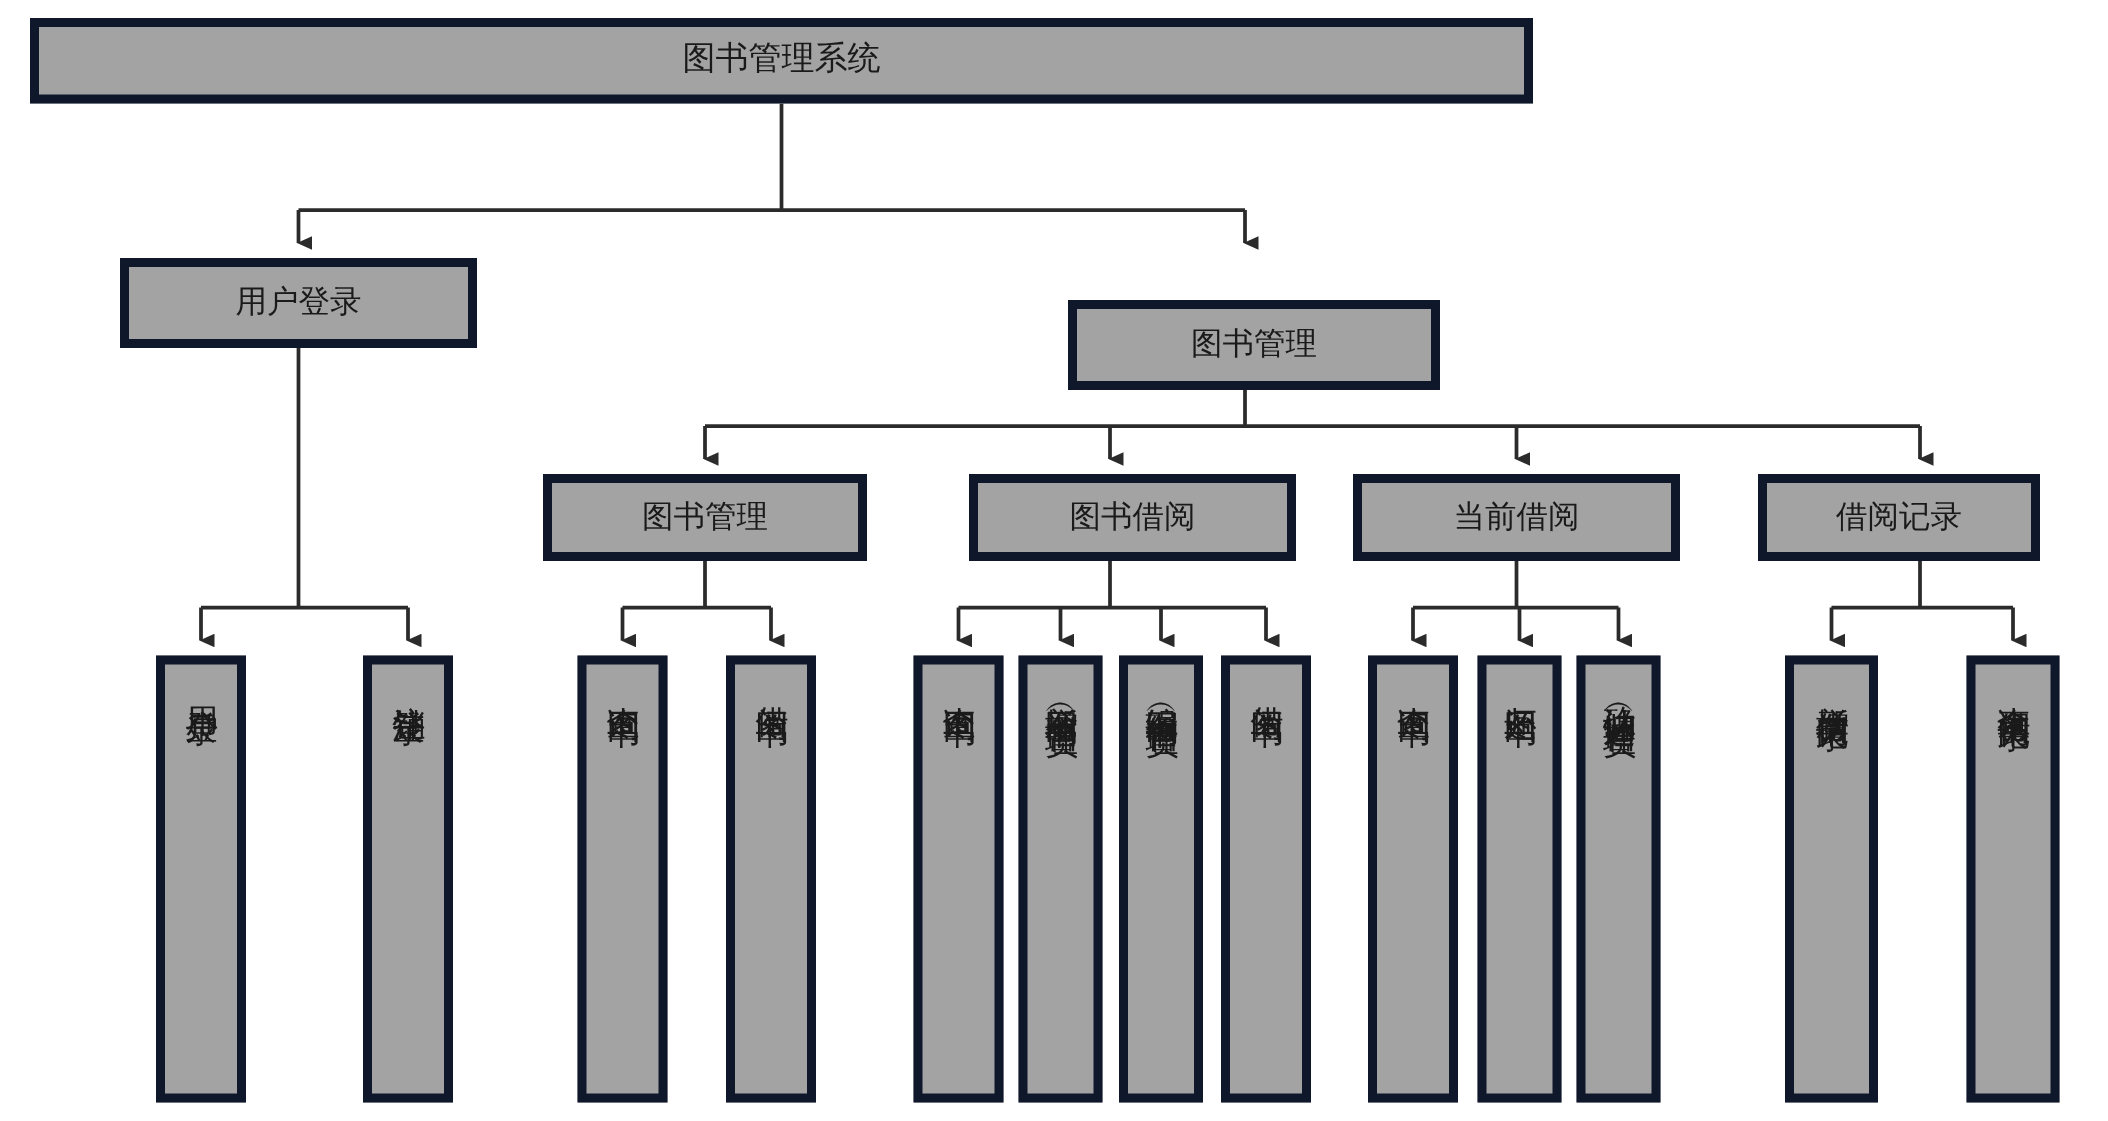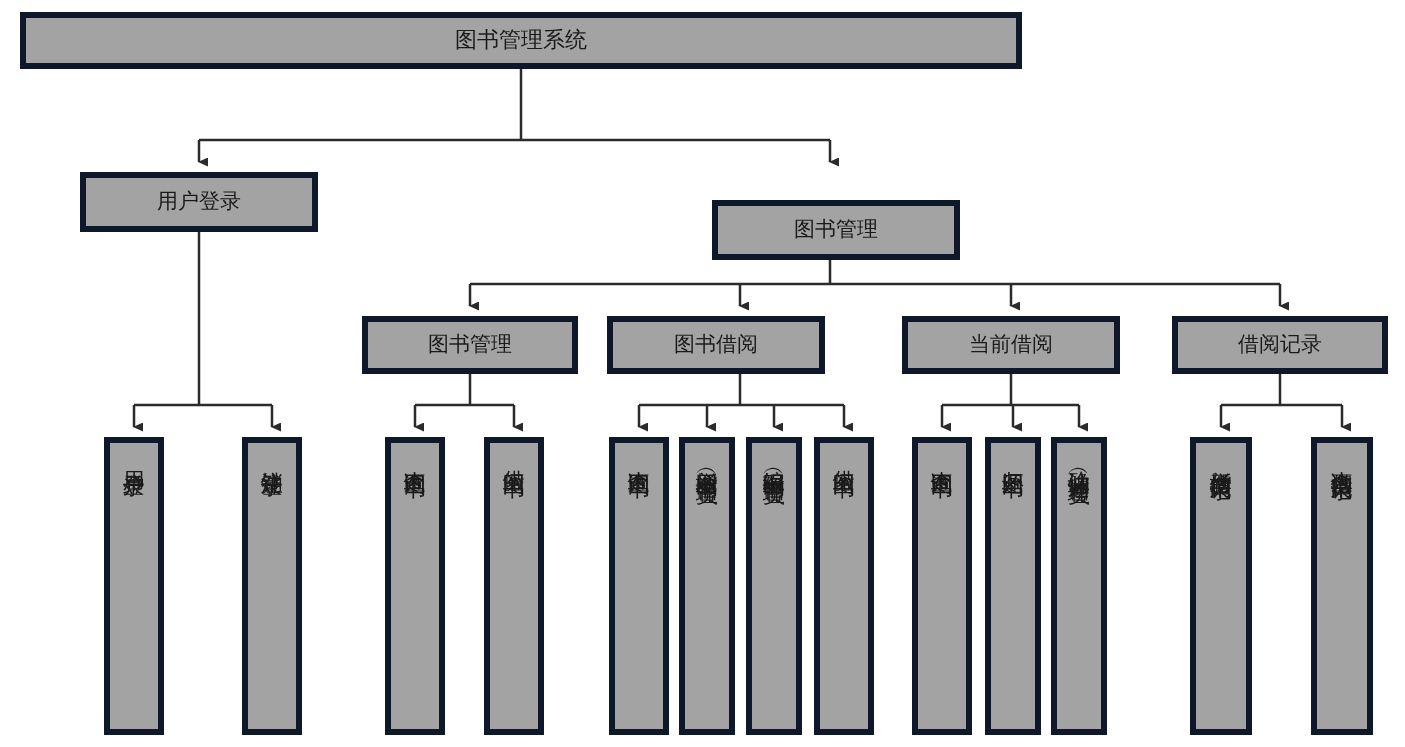--- a/index.html
+++ b/index.html
@@ -125,27 +125,27 @@
       </div>
       <div class="node horizontal level-1" style="left: 80px; top: 172px; width: 238px; height: 60px;">
         <span class="node-label">用户登录</span>
       </div>
       <div class="node horizontal level-1" style="left: 712px; top: 172px; width: 248px; height: 60px; margin-top: 28px;">
         <span class="node-label">图书管理</span>
       </div>
       <div class="node horizontal level-2" style="left: 362px; top: 316px; width: 216px; height: 58px;">
         <span class="node-label">图书管理</span>
       </div>
-      <div class="node horizontal level-2" style="left: 607px; top: 316px; width: 218px; height: 58px;">
+      <div class="node horizontal level-2" style="left: 646px; top: 316px; width: 218px; height: 58px;">
         <span class="node-label">图书借阅</span>
       </div>
       <div class="node horizontal level-2" style="left: 902px; top: 316px; width: 218px; height: 58px;">
         <span class="node-label">当前借阅</span>
       </div>
-      <div class="node horizontal level-2" style="left: 1172px; top: 316px; width: 216px; height: 58px;">
+      <div class="node horizontal level-2" style="left: 1172px; top: 316px; width: 188px; height: 58px;">
         <span class="node-label">借阅记录</span>
       </div>
       <div class="node vertical level-3" style="left: 104px; top: 437px; width: 60px; height: 298px;">
         <span class="node-label">用户登录</span>
       </div>
       <div class="node vertical level-3" style="left: 242px; top: 437px; width: 60px; height: 298px;">
         <span class="node-label">注销登录</span>
       </div>
       <div class="node vertical level-3" style="left: 385px; top: 437px; width: 60px; height: 298px;">
         <span class="node-label">查询图书</span>

